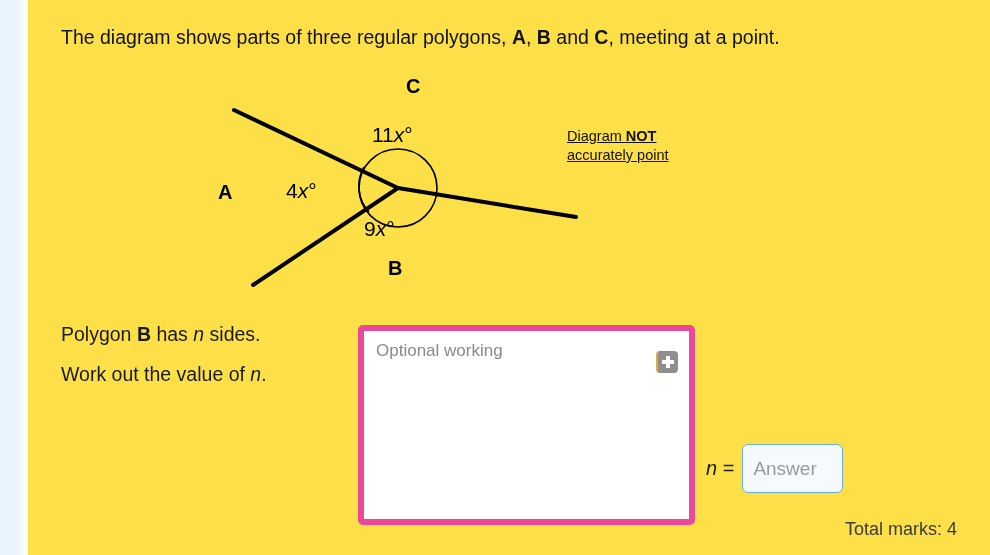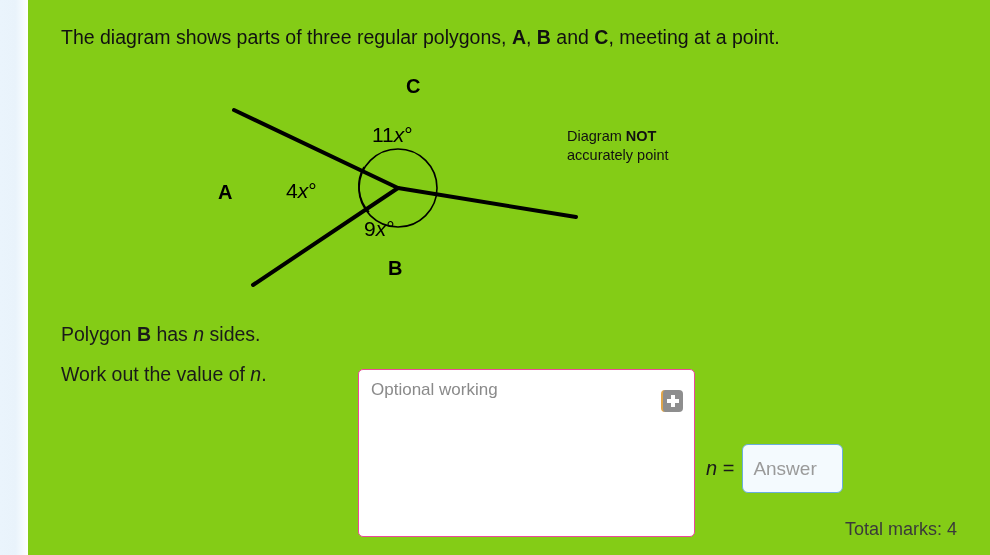--- a/index.html
+++ b/index.html
@@ -13,21 +13,21 @@
     position: relative;
     overflow: hidden;
     font-family: "Liberation Sans", sans-serif;
     color: #1a1a1a;
   }
   #page {
     position: absolute;
     left: 0; top: 0;
     width: 990px;
     height: 555px;
-    background: #84cc16;
+    background: #fde047;
   }
   
   #gutter {
     position: absolute;
     left: 0; top: 0;
     width: 28px;
     height: 555px;
     background: linear-gradient(to right, #eaf4fc 0%, #e9f3fb 55%, #f4fafe 80%, #ffffff 100%);
   }
   #content {
@@ -84,20 +84,21 @@
   #ang-9x  { left: 186px; top: 142px; }
 
   
   #note {
     position: absolute;
     left: 539px;
     top: 127px;
     font-size: 14.5px;
     line-height: 19px;
     color: #111;
+    text-decoration: underline;
   }
 
   
   #q-line-1 {
     position: absolute;
     left: 33px;
     top: 323px;
     font-size: 19.5px;
     white-space: nowrap;
     text-align: right;
@@ -109,26 +110,25 @@
     font-size: 19.5px;
     white-space: nowrap;
   }
 
   
   #working-box {
     position: absolute;
     left: 330px;
     top: 325px;
     width: 337px;
-    height: 168px;
+    height: 200px;
     box-sizing: border-box;
-    border: 1px solid #ec4899;
+    border: 6px solid #ec4899;
     border-radius: 5px;
     background: #ffffff;
-    margin-top: 44px;
   }
   #working-placeholder {
     position: absolute;
     left: 12px;
     top: 10px;
     font-size: 17px;
     color: #8a8a8a;
   }
   #working-add-button {
     position: absolute;

